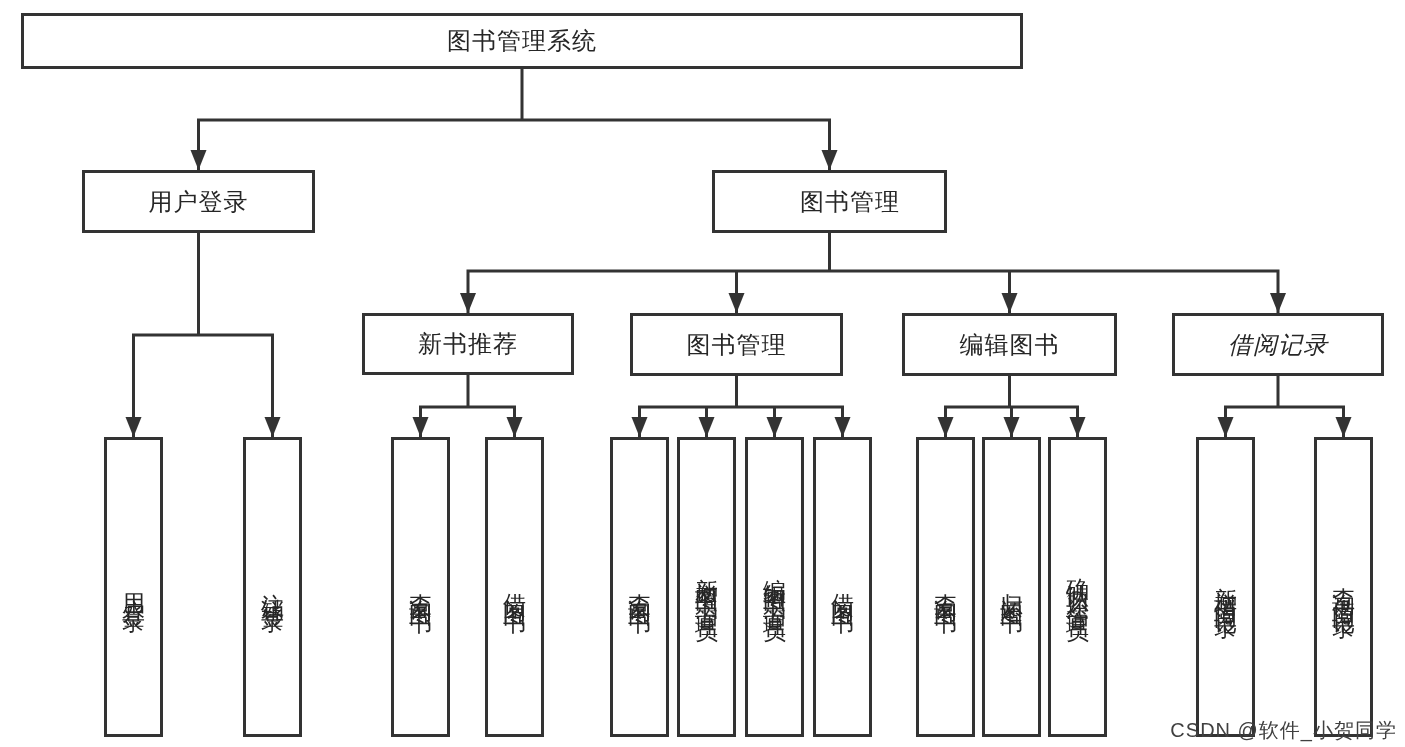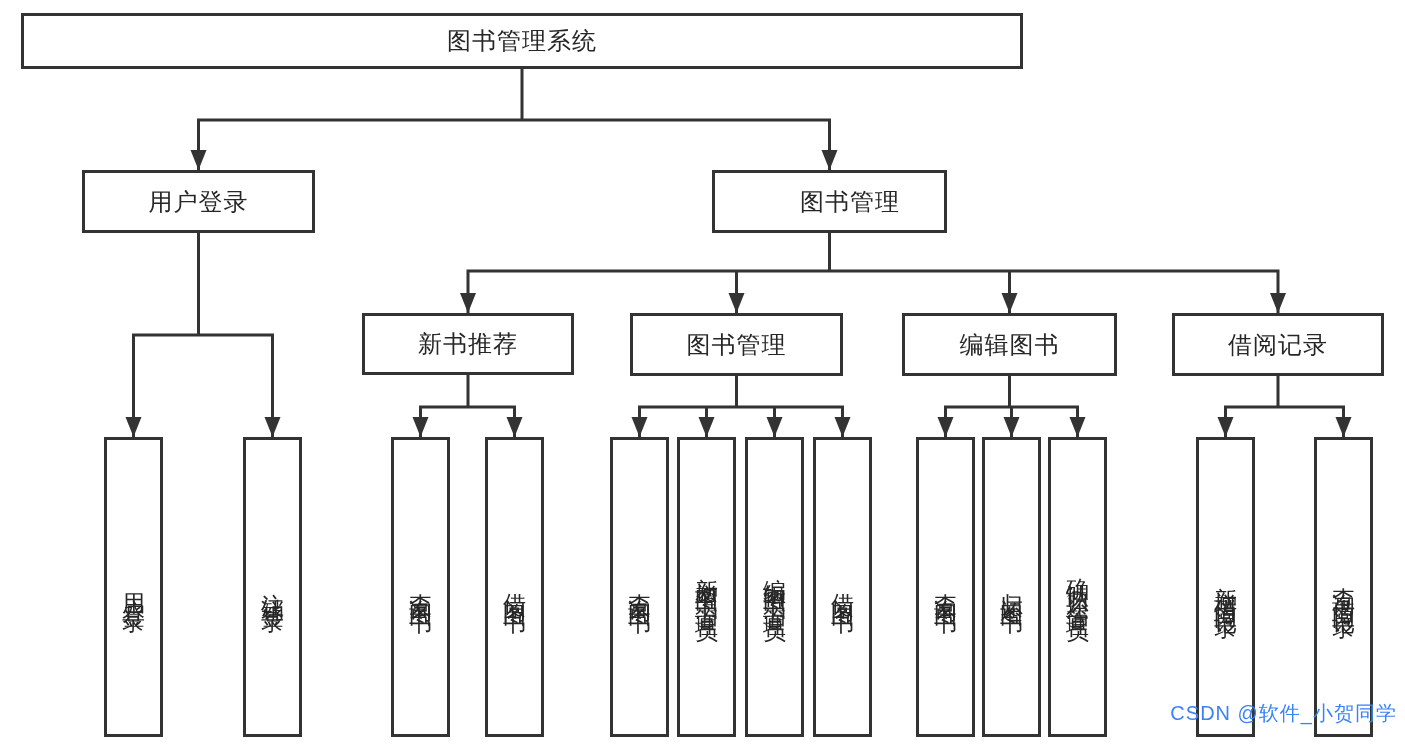--- a/index.html
+++ b/index.html
@@ -29,23 +29,23 @@
     text-orientation: mixed;
     font-size: 23px;
     line-height: 1;
     letter-spacing: 6px;
     white-space: nowrap;
     color: #262626;
   }
   #watermark {
     position: absolute;
     right: 8px;
-    bottom: 20px;
+    bottom: 3px;
     font-size: 20px;
-    color: #3b82f6;
+    color: #404040;
     letter-spacing: 1px;
     z-index: 5;
   }
 </style>
 </head>
 <body>
 
 <div id="canvas">
 
   <svg id="connectors" viewBox="0 0 1405 747" xmlns="http://www.w3.org/2000/svg">
@@ -94,21 +94,21 @@
 
   <div class="node hbox" style="left:362px; top:313px; width:212px; height:62px;">
     <span>新书推荐</span>
   </div>
   <div class="node hbox" style="left:630px; top:313px; width:213px; height:63px;">
     <span>图书管理</span>
   </div>
   <div class="node hbox" style="left:902px; top:313px; width:215px; height:63px;">
     <span>编辑图书</span>
   </div>
-  <div class="node hbox" style="left:1172px; top:313px; width:212px; height:63px;">
+  <div class="node hbox" style="left:1172px; top:313px; width:212px; height:63px;font-style:italic;">
     <span>借阅记录</span>
   </div>
 
   <div class="node vbox" style="left:104px;">
     <span class="vtext">用户登录</span>
   </div>
   <div class="node vbox" style="left:243px;">
     <span class="vtext">注销登录</span>
   </div>
 

